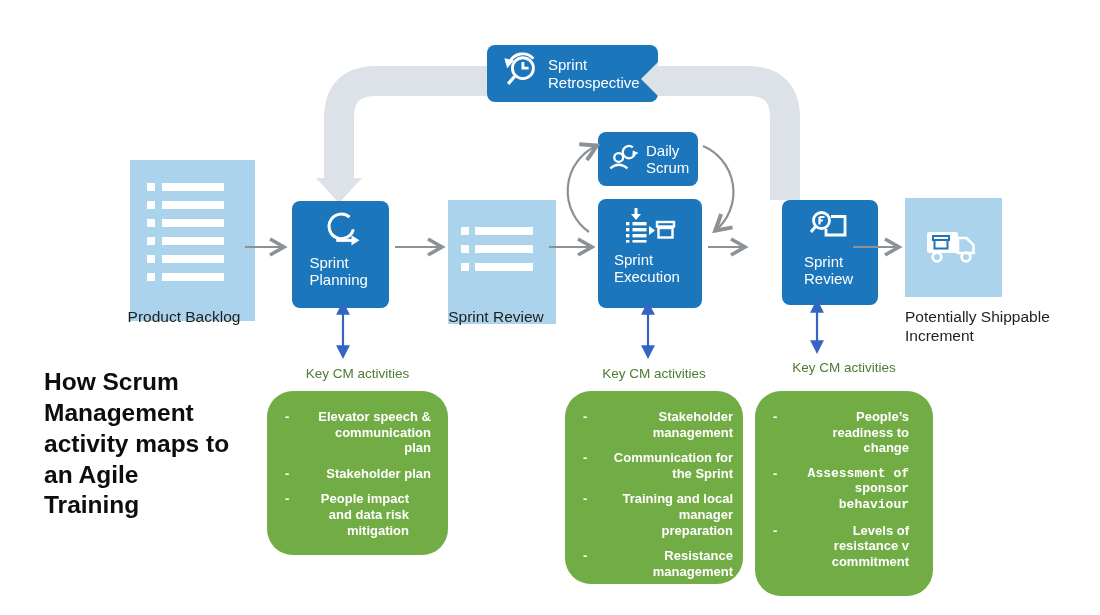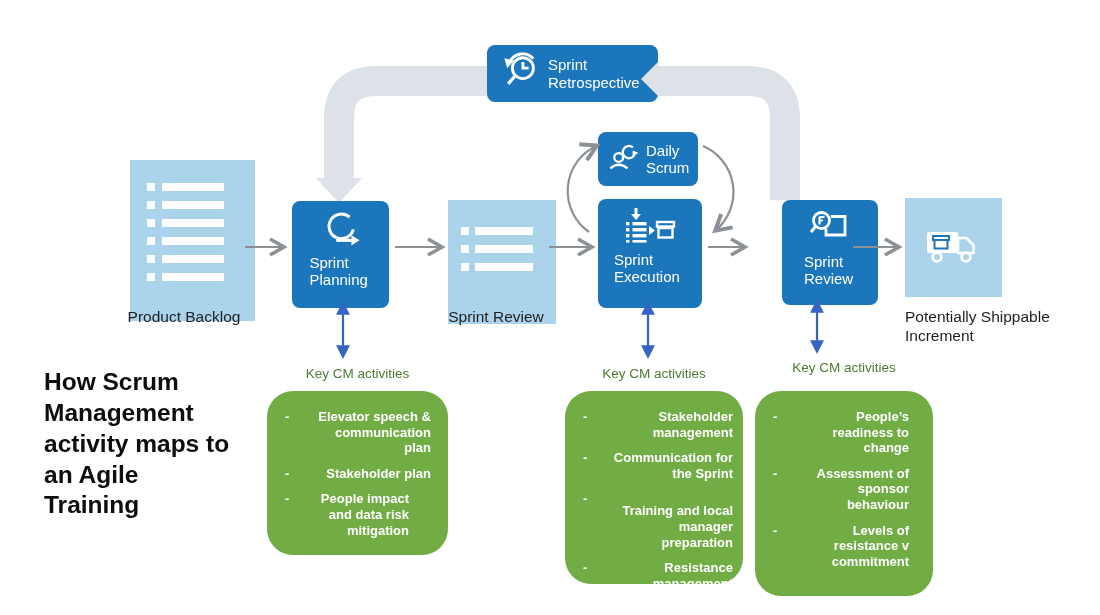--- a/index.html
+++ b/index.html
@@ -210,37 +210,37 @@
     <div class="cm-item">
       <span class="dash">-</span>
       <span class="cm-text" style="width:126px;">Stakeholder management</span>
     </div>
     <div class="cm-item">
       <span class="dash">-</span>
       <span class="cm-text" style="width:126px;">Communication for the Sprint</span>
     </div>
     <div class="cm-item">
       <span class="dash">-</span>
-      <span class="cm-text" style="width:126px;margin-top:12px;">Training and local manager preparation</span>
+      <span class="cm-text" style="width:126px;">Training and local manager preparation</span>
     </div>
     <div class="cm-item">
       <span class="dash">-</span>
       <span class="cm-text" style="width:126px;">Resistance management</span>
     </div>
   </div>
 
   <div class="cm-heading" style="left:755px;top:360px;width:178px;">Key CM activities</div>
   <div class="cm-box" style="left:755px;top:391px;width:178px;height:205px;">
     <div class="cm-item">
       <span class="dash">-</span>
       <span class="cm-text" style="width:112px;">People’s readiness to change</span>
     </div>
     <div class="cm-item">
       <span class="dash">-</span>
-      <span class="cm-text" style="width:112px;">Assessment of sponsor behaviour</span>
+      <span class="cm-text" style="width:112px;font-family:Liberation Mono, monospace;">Assessment of sponsor behaviour</span>
     </div>
     <div class="cm-item">
       <span class="dash">-</span>
       <span class="cm-text" style="width:112px;">Levels of resistance v commitment</span>
     </div>
   </div>
 
   <svg class="layer arrows-layer">
     <defs>
       <marker id="ghead" viewBox="0 0 10 10" refX="7.5" refY="5" markerWidth="10" markerHeight="10" orient="auto-start-reverse">

